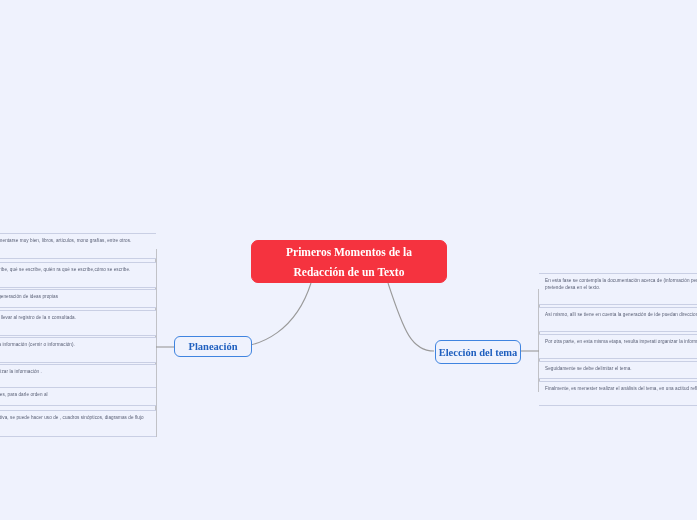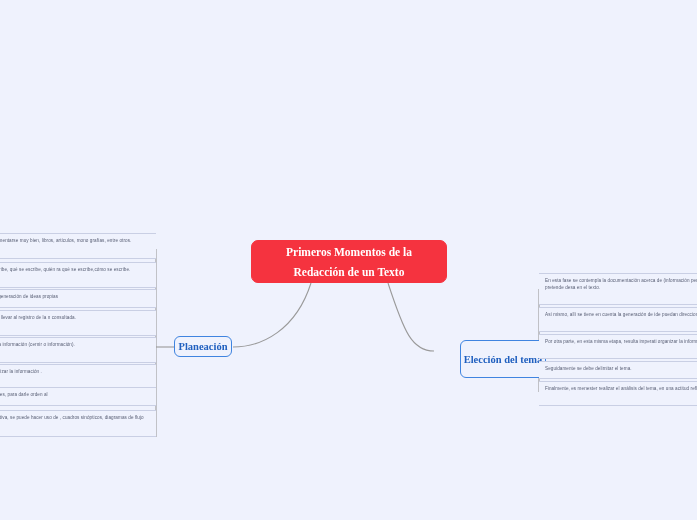--- a/index.html
+++ b/index.html
@@ -39,22 +39,22 @@
     border:1.4px solid #3f84e0;
     border-radius:6px;
     display:flex;align-items:center;justify-content:center;
     color:#1f5fbf;
     font-family:"Liberation Serif",serif;
     font-weight:bold;
     font-size:10.5px;
     padding:0 7px;
     white-space:nowrap;
   }
-  #branch-planeacion{left:174px;top:336px;width:58px;height:21px;}
-  #branch-eleccion{left:460px;top:340px;width:86px;height:38px;}
+  #branch-planeacion{left:174px;top:336px;width:78px;height:21px;}
+  #branch-eleccion{left:435px;top:340px;width:86px;height:24px;}
 
   
   .leaf{
     position:absolute;
     box-sizing:border-box;
     background:#eff2fd;
     border:1px solid #c9cfe4;
     border-radius:7px;
     color:#5a6076;
     font-size:4.6px;

